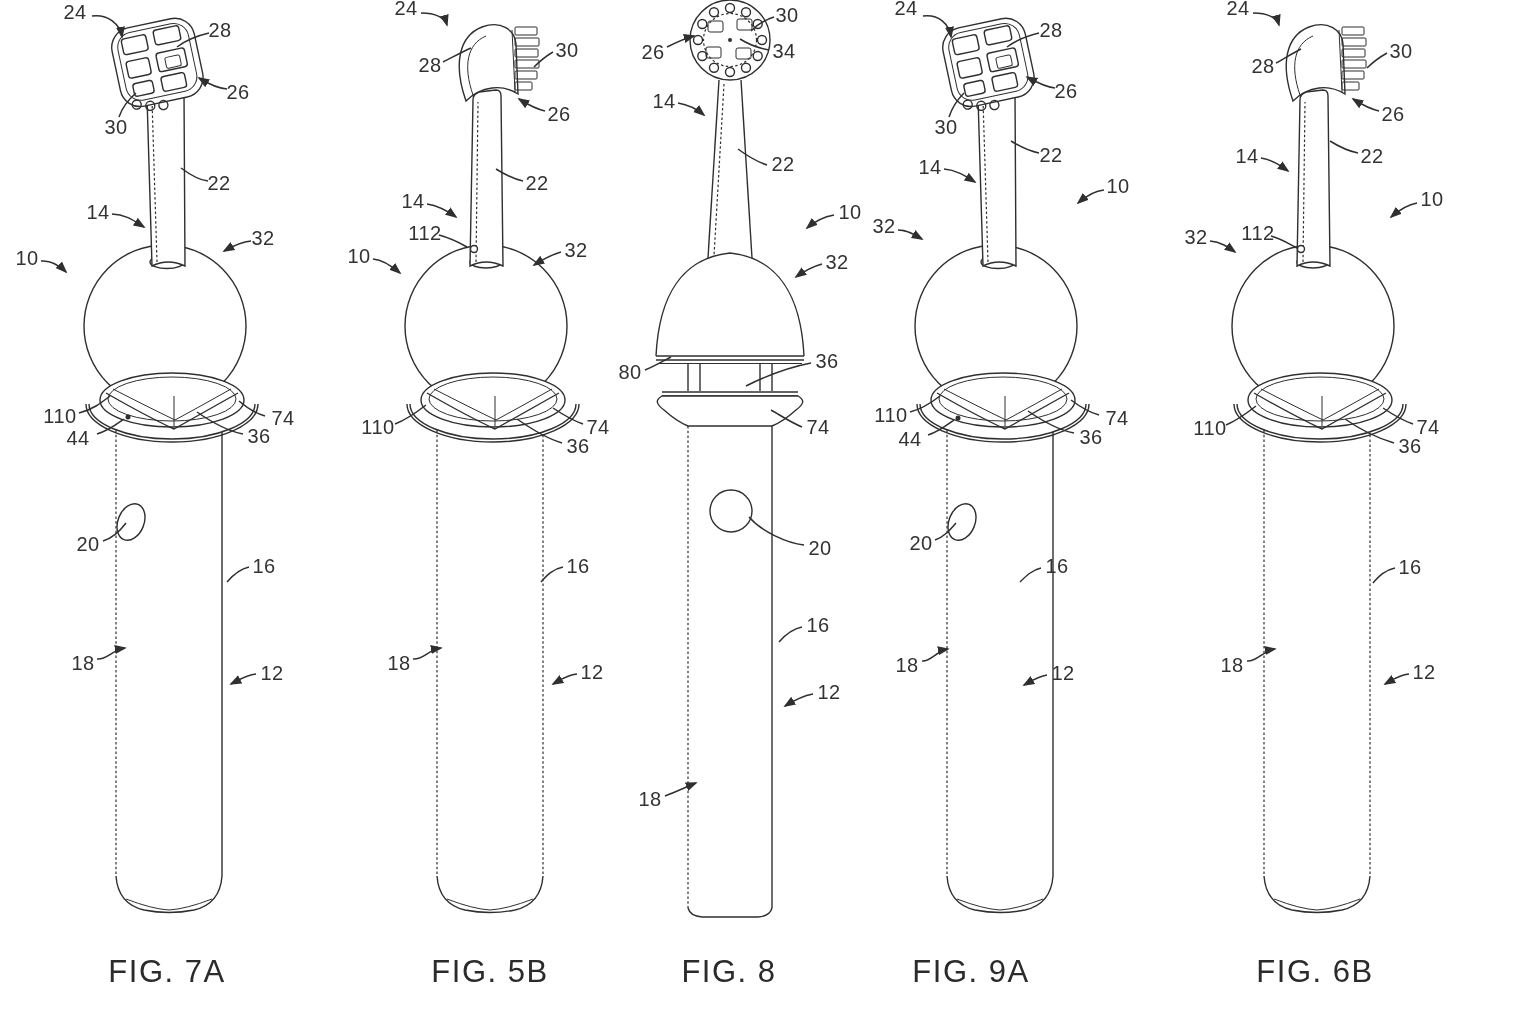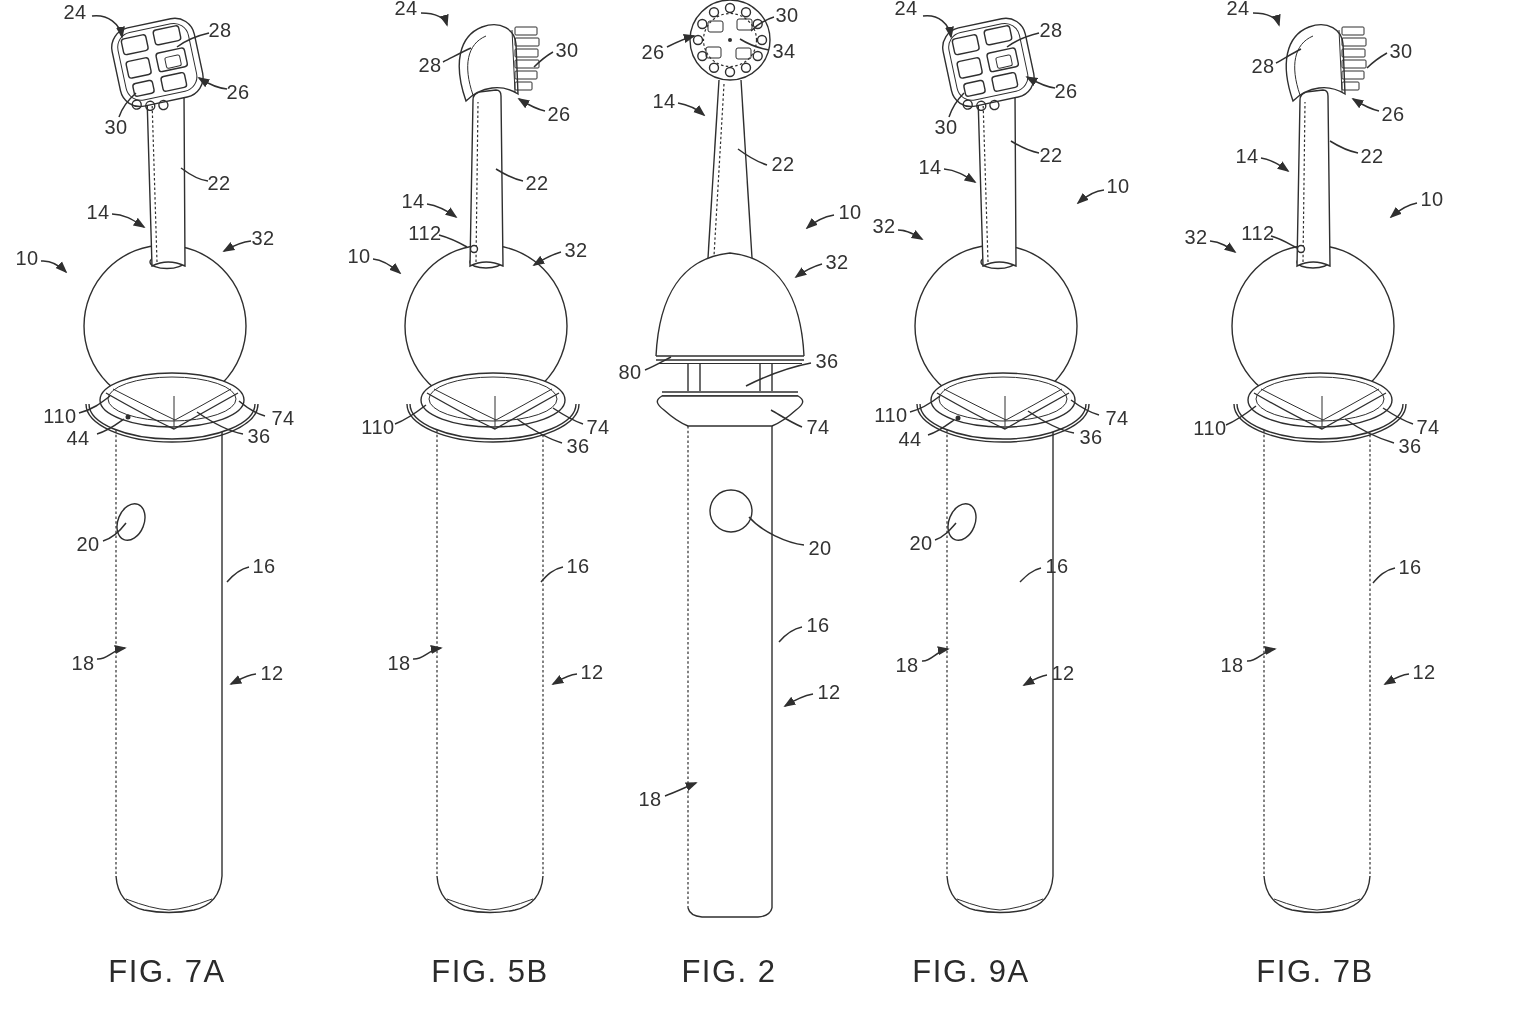--- a/index.html
+++ b/index.html
@@ -365,17 +365,17 @@
       <span class="ref" style="left: 1210px; top: 428px;">110</span>
       <span class="ref" style="left: 1428px; top: 427px;">74</span>
       <span class="ref" style="left: 1410px; top: 446px;">36</span>
       <span class="ref" style="left: 1410px; top: 567px;">16</span>
       <span class="ref" style="left: 1232px; top: 665px;">18</span>
       <span class="ref" style="left: 1424px; top: 672px;">12</span>
     </div>
 
 <div class="caption" style="left:167px;top:972px">FIG. 7A</div>
 <div class="caption" style="left:490px;top:972px">FIG. 5B</div>
-<div class="caption" style="left:729px;top:972px">FIG. 2</div>
+<div class="caption" style="left:729px;top:972px">FIG. 8</div>
 <div class="caption" style="left:971px;top:972px">FIG. 9A</div>
-<div class="caption" style="left:1315px;top:972px">FIG. 7B</div>
+<div class="caption" style="left:1315px;top:972px">FIG. 6B</div>
 
 </div>
 
 </body></html>

